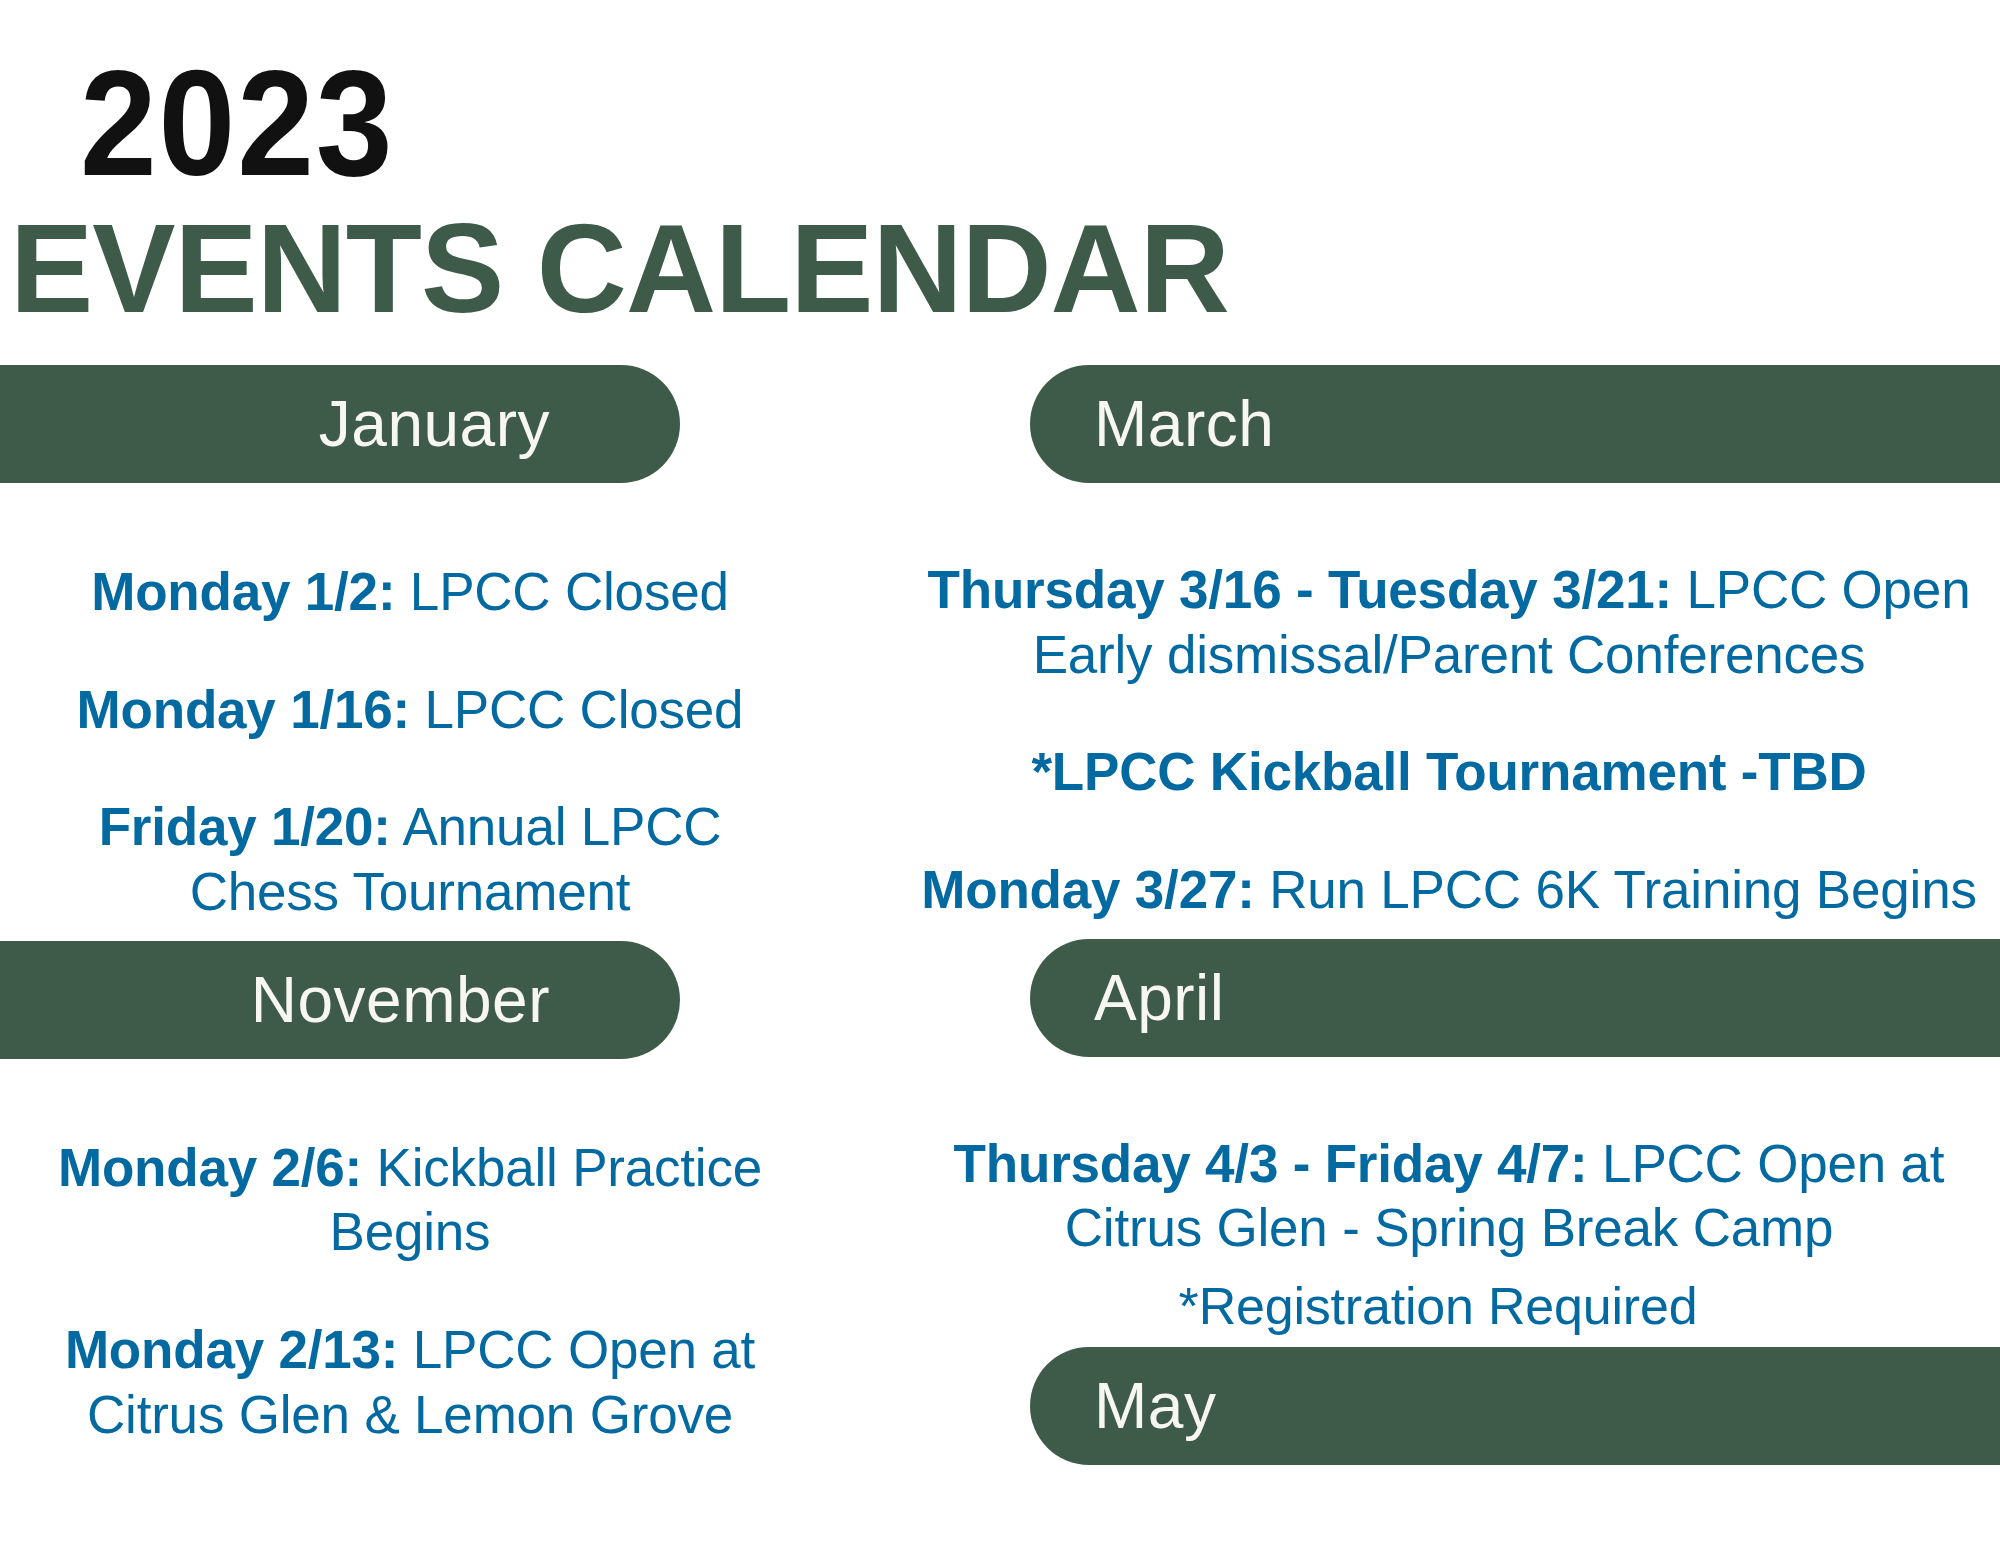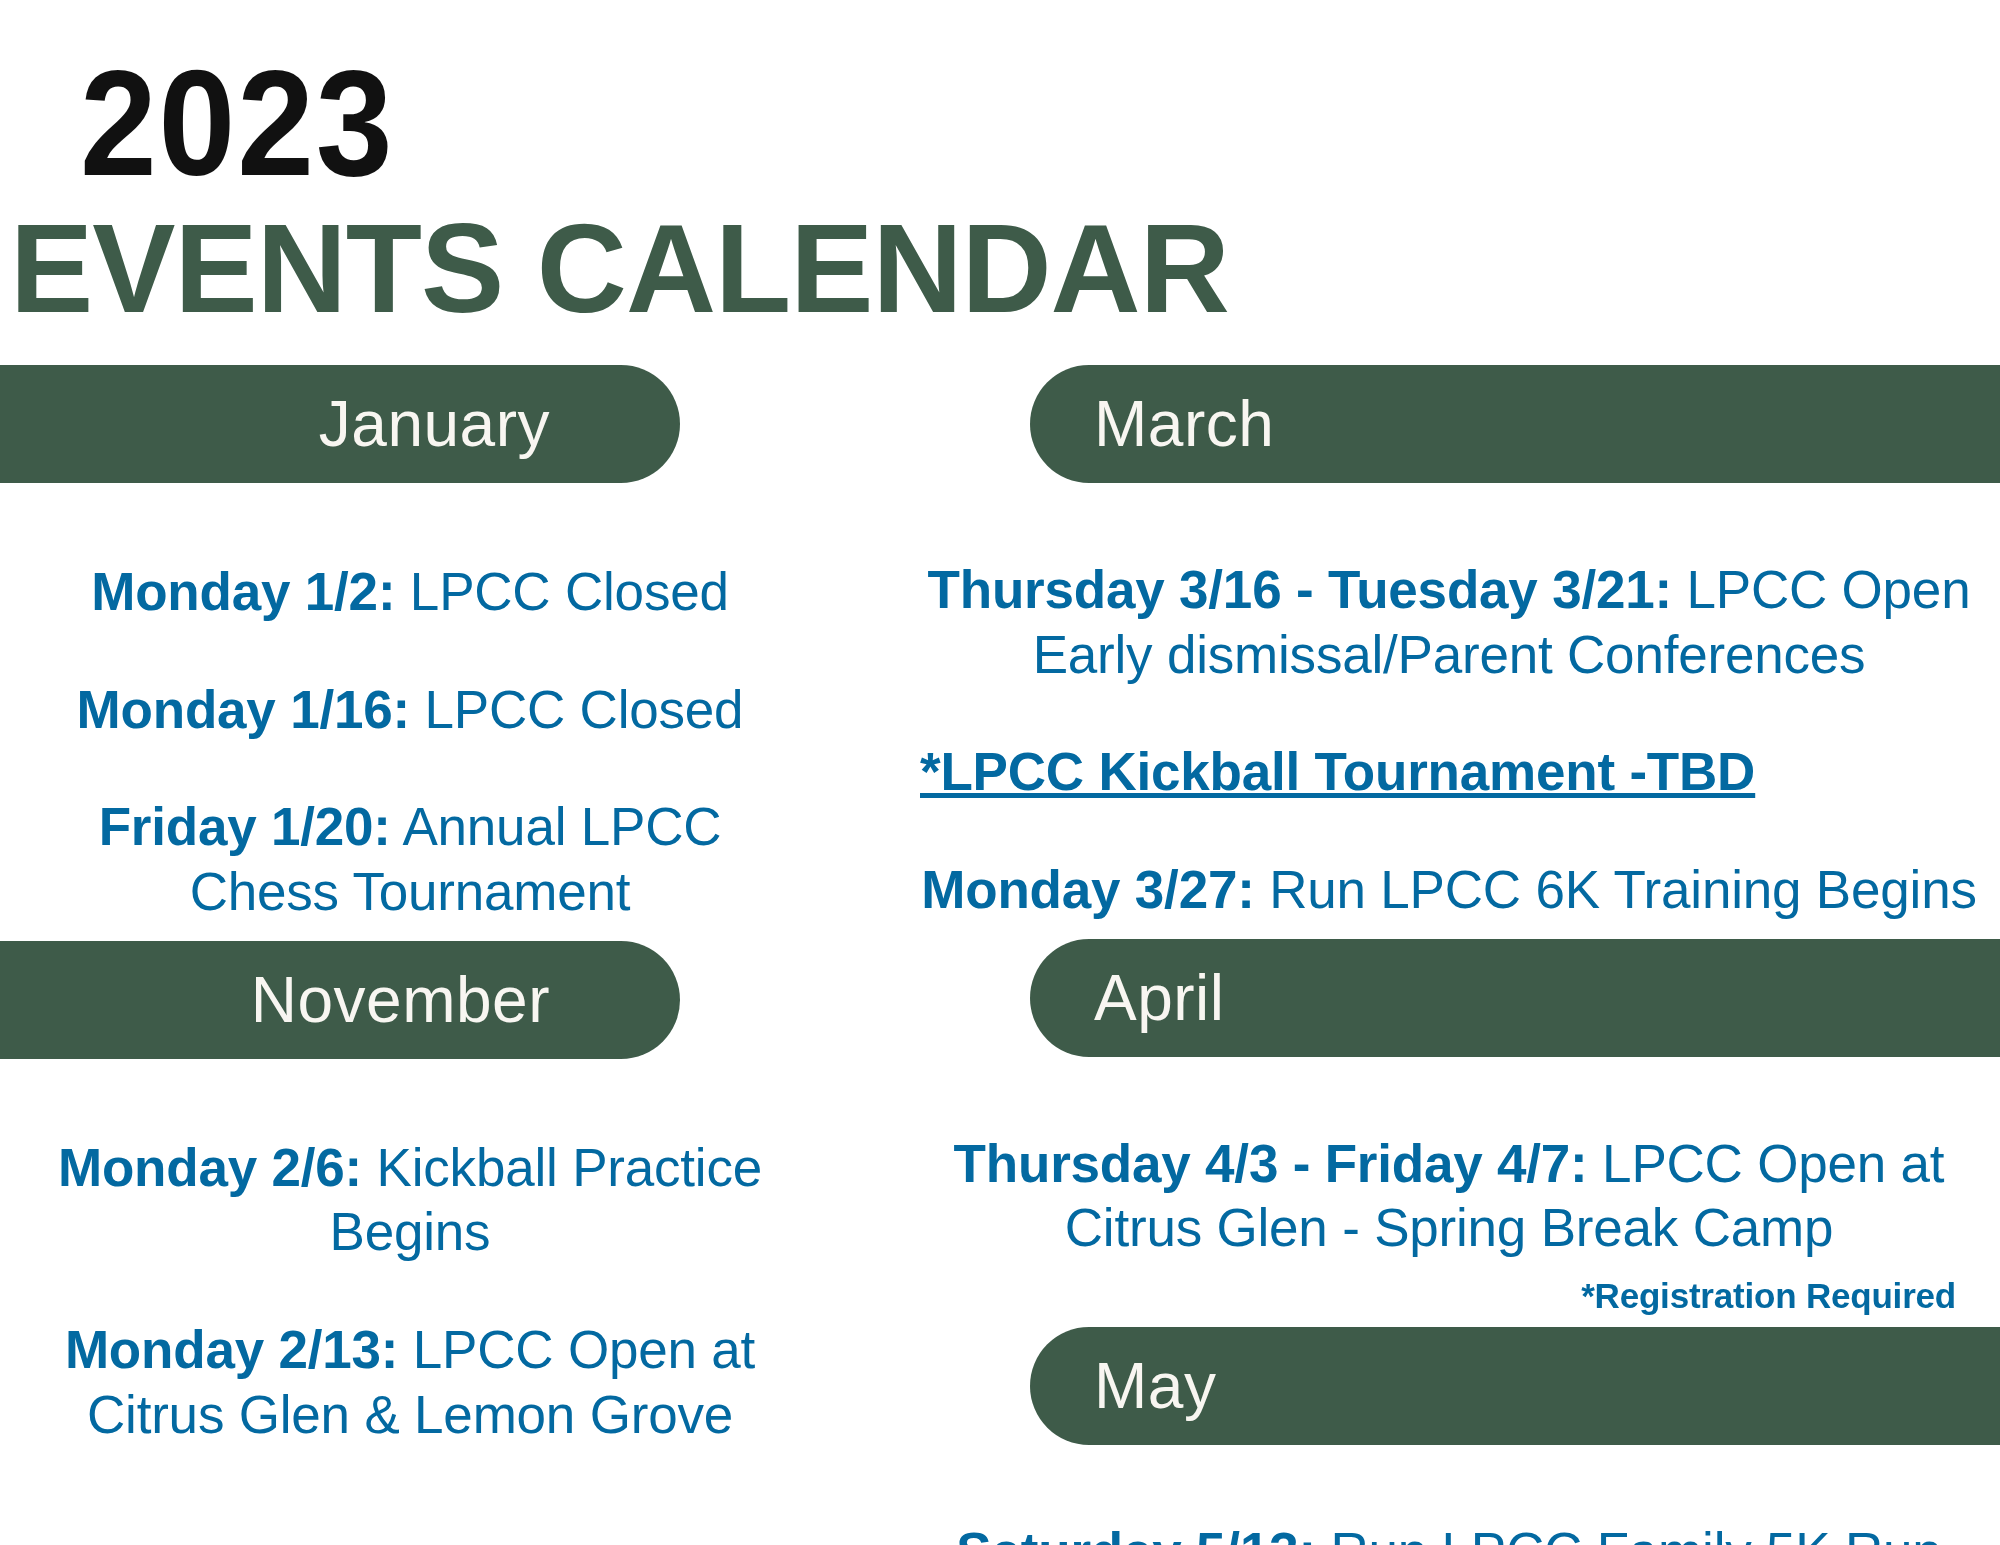--- a/index.html
+++ b/index.html
@@ -97,32 +97,31 @@
   .event {
     margin-bottom: 16px;
   }
   .event .d {
     font-weight: 700;
   }
   .event .t {
     font-weight: 400;
   }
   .note {
-    font-weight: 700;
-    font-size: 35px;
+    font-weight: 400;
+    font-size: 52px;
     line-height: 1.2;
-    text-align: right;
+    text-align: center;
     padding-right: 22px;
     margin-top: -2px;
     margin-bottom: 10px;
   }
   .center-note {
     font-weight: 700;
-    text-align: left;
-    text-decoration: underline;
+    text-align: center;
   }
 </style>
 </head>
 <body>
 
 <div id="page">
 
   <div class="header">
     <div class="year">2023</div>
     <div class="maintitle">EVENTS CALENDAR</div>

